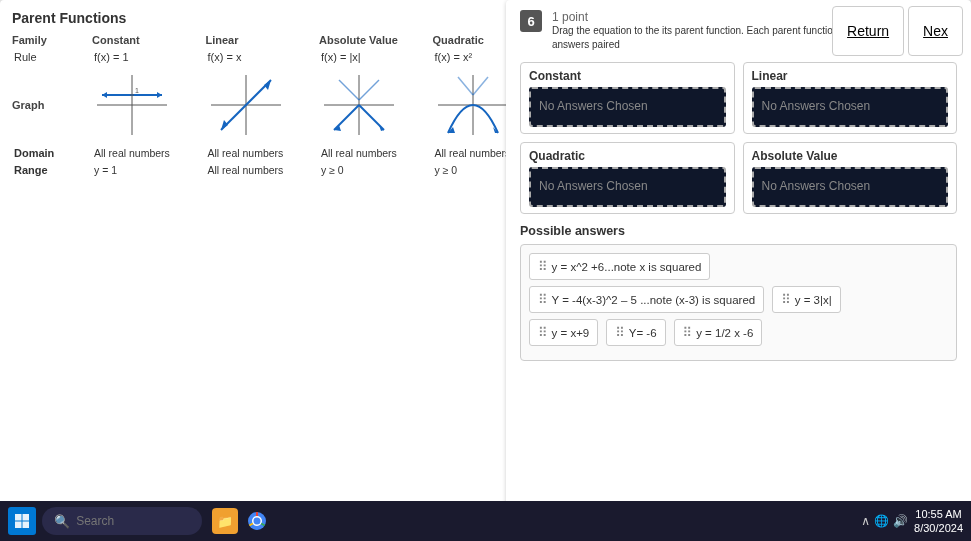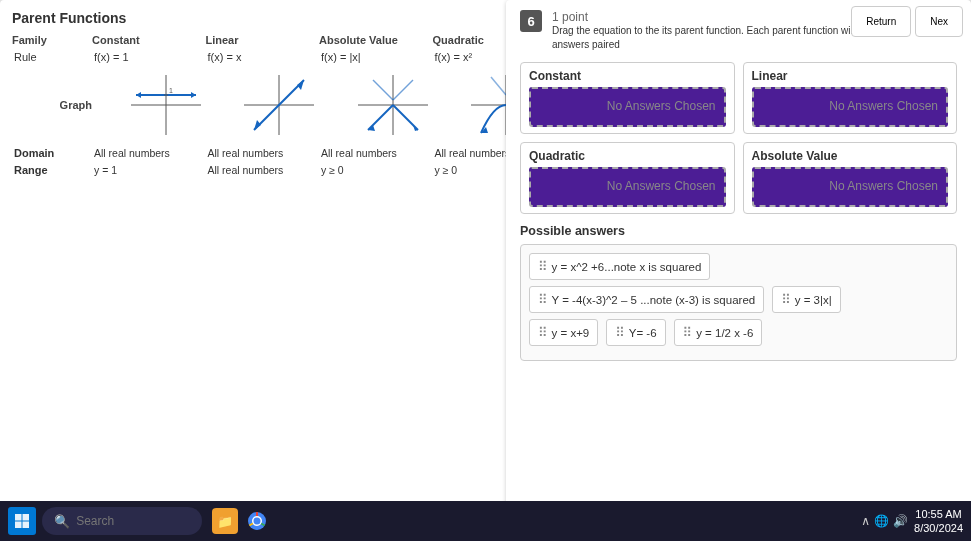--- a/index.html
+++ b/index.html
@@ -16,26 +16,27 @@
     .top-bar {
       position: absolute;
       top: 0; right: 0;
       display: flex;
       gap: 4px;
       padding: 6px 8px;
       background: transparent;
       z-index: 10;
     }
     .top-btn {
-      padding: 9px 14px;
+      padding: 16px 14px;
       background: white;
       border: 1px solid #ccc;
       border-radius: 4px;
-      font-size: 10px;
+      font-size: 14px;
       cursor: pointer;
+      text-decoration: underline;
     }
 
     
     .left-panel {
       position: absolute;
       left: 0; top: 0;
       width: 558px;
       height: 510px;
       background: white;
       border-radius: 4px;
@@ -68,21 +69,21 @@
       padding: 1px 2px;
     }
     .graphs-row {
       display: grid;
       grid-template-columns: 80px 1fr 1fr 1fr 1fr;
       margin: 6px 0 6px 0;
       align-items: center;
     }
     .graph-cell {
       display: flex;
-      justify-content: flex-end;
+      justify-content: flex-start;
       align-items: center;
     }
     .graph-label { font-size: 11px; font-weight: 600; color: #444; }
 
     
     .graph-svg {
       width: 80px;
       height: 70px;
     }
 
@@ -158,25 +159,25 @@
     .drop-zone-label {
       font-size: 12px;
       font-weight: 600;
       color: #333;
       margin-bottom: 4px;
     }
     .drop-zone-box {
       border: 2px dashed #aaa;
       border-radius: 3px;
       padding: 10px 8px;
-      text-align: right;
+      text-align: left;
       color: #888;
       font-size: 12px;
       min-height: 40px;
-      background: #4c1d95;
+      background: #0f172a;
     }
 
     
     .possible-answers-label {
       font-size: 12.5px;
       font-weight: 600;
       color: #333;
       margin-bottom: 6px;
     }
     .answers-area {

